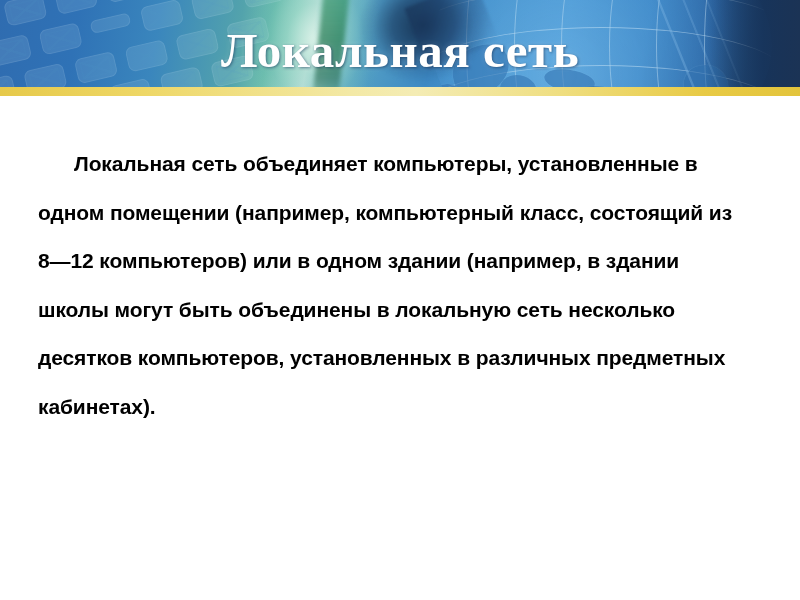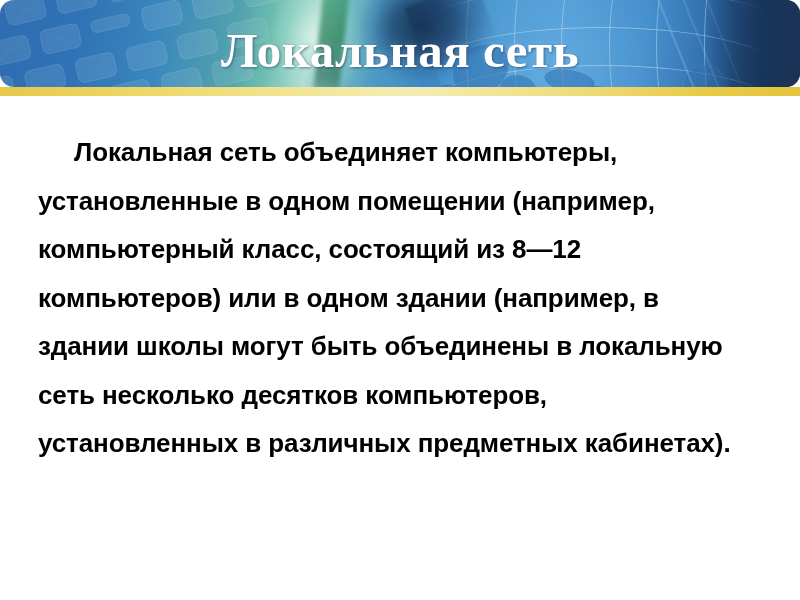--- a/index.html
+++ b/index.html
@@ -40,21 +40,20 @@
         #c8e4de 39%,
         #7fc2c6 42%,
         #4f9bc4 47%,
         #3d89c4 54%,
         #4a95cf 62%,
         #4f9ad6 70%,
         #3f86c6 80%,
         #2a5f9e 88%,
         #22456f 93%,
         #1b3355 100%);
-    border-radius: 14px;
   }
 
   
   .key-pattern {
     position: absolute;
     left: -40px; top: -40px;
     width: 420px; height: 180px;
     transform: rotate(-13deg);
     opacity: 0.30;
   }
@@ -233,25 +232,25 @@
         #f4ecb4 52%,
         #efde80 70%,
         #e8ca45 88%,
         #e3c43c 100%);
   }
 
   
   .body-text {
     position: absolute;
     left: 38px;
-    top: 128px;
+    top: 140px;
     width: 700px;
     font-family: "Liberation Sans", sans-serif;
     font-weight: bold;
-    font-size: 26px;
+    font-size: 21px;
     line-height: 48.5px;
     color: #000000;
     text-indent: 36px;
     text-align: left;
     letter-spacing: -0.1px;
   }
 </style>
 </head>
 <body>
 

